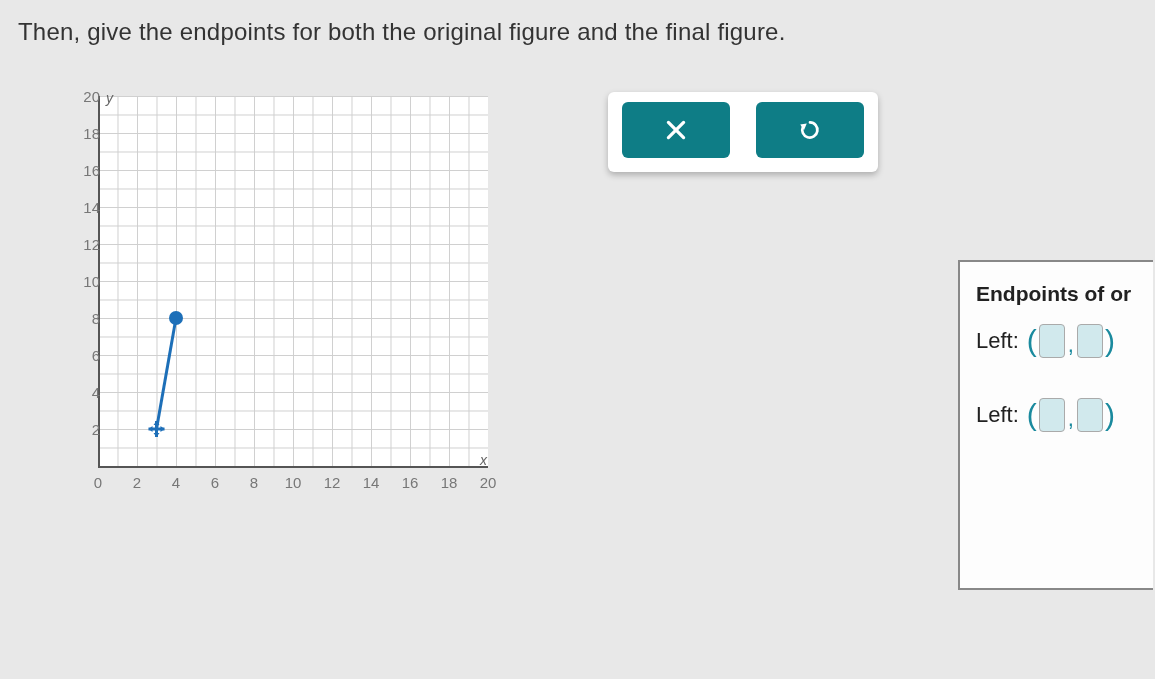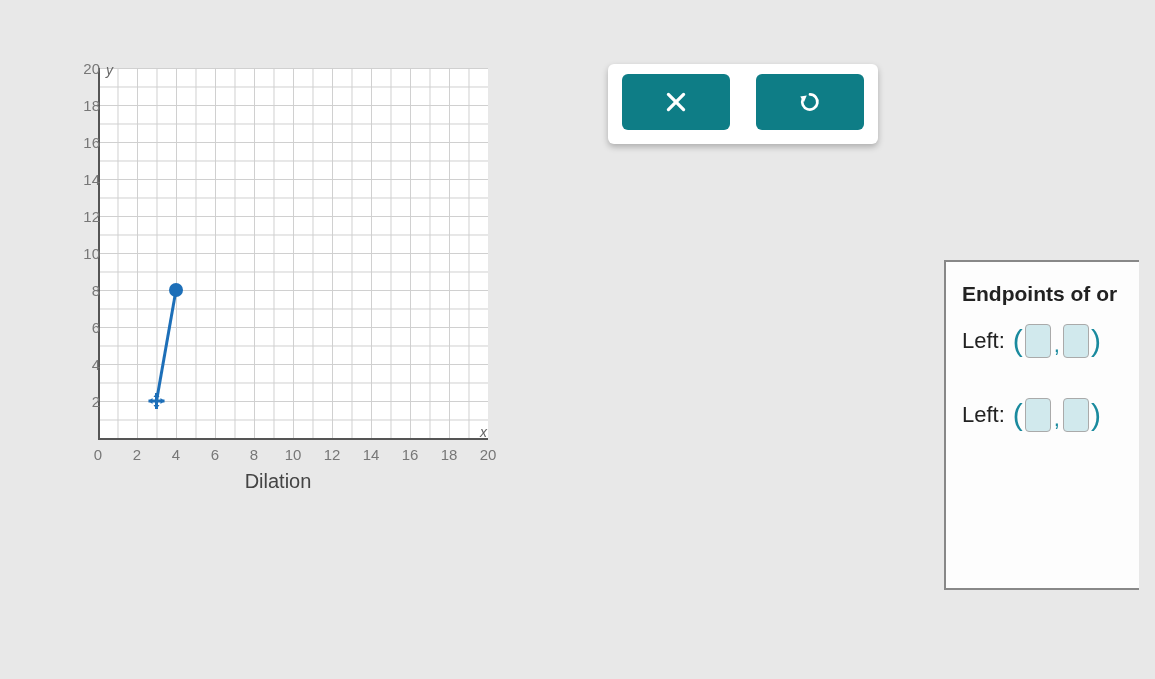--- a/index.html
+++ b/index.html
@@ -118,21 +118,21 @@
     border-radius: 6px;
     display: flex;
     align-items: center;
     justify-content: center;
     cursor: pointer;
     color: #fff;
   }
   .btn svg { width: 26px; height: 26px; }
   .answer-panel {
     position: absolute;
-    right: 16px;
+    right: 2px;
     top: 260px;
     width: 195px;
     height: 330px;
     background: #fdfdfd;
     border: 2px solid #888;
     border-right: none;
     padding: 20px 0 0 16px;
   }
   .panel-heading {
     font-size: 21px;
@@ -159,20 +159,21 @@
     background: #d1e9ed;
     margin: 0 2px;
     display: inline-block;
   }
   .comma { color: #1a8a9e; margin: 0 1px; font-size: 22px; position: relative; top: 4px; }
 </style>
 </head>
 <body>
 
 <div class="container">
+  <div class="question-line">Then, give the endpoints for both the original figure and the final figure.</div>
 
   <div class="main-row">
     <div class="graph-wrap">
       <div class="graph-grid"></div>
       <div class="axis-x"></div>
       <div class="axis-y"></div>
       <span class="axis-label-y">y</span>
       <span class="axis-label-x">x</span>
 
       <span class="tick-label-y" style="top:10px">20</span>
@@ -204,21 +205,20 @@
         <g transform="translate(58.5,333)">
           <line x1="-8" y1="0" x2="8" y2="0" stroke="#1d6fb8" stroke-width="3"></line>
           <line x1="0" y1="-8" x2="0" y2="8" stroke="#1d6fb8" stroke-width="3"></line>
           <polygon points="8,0 4,-3 4,3" fill="#1d6fb8"></polygon>
           <polygon points="-8,0 -4,-3 -4,3" fill="#1d6fb8"></polygon>
           <polygon points="0,8 -3,4 3,4" fill="#1d6fb8"></polygon>
           <polygon points="0,-8 -3,-4 3,-4" fill="#1d6fb8"></polygon>
         </g>
       </svg>
 
-      <div class="graph-title">Dilation</div>
     </div>
 
     <div class="buttons-wrap">
       <div class="btn">
         <svg viewBox="0 0 24 24">
           <line x1="5" y1="5" x2="19" y2="19" stroke="#fff" stroke-width="3" stroke-linecap="round"></line>
           <line x1="19" y1="5" x2="5" y2="19" stroke="#fff" stroke-width="3" stroke-linecap="round"></line>
         </svg>
       </div>
       <div class="btn">

